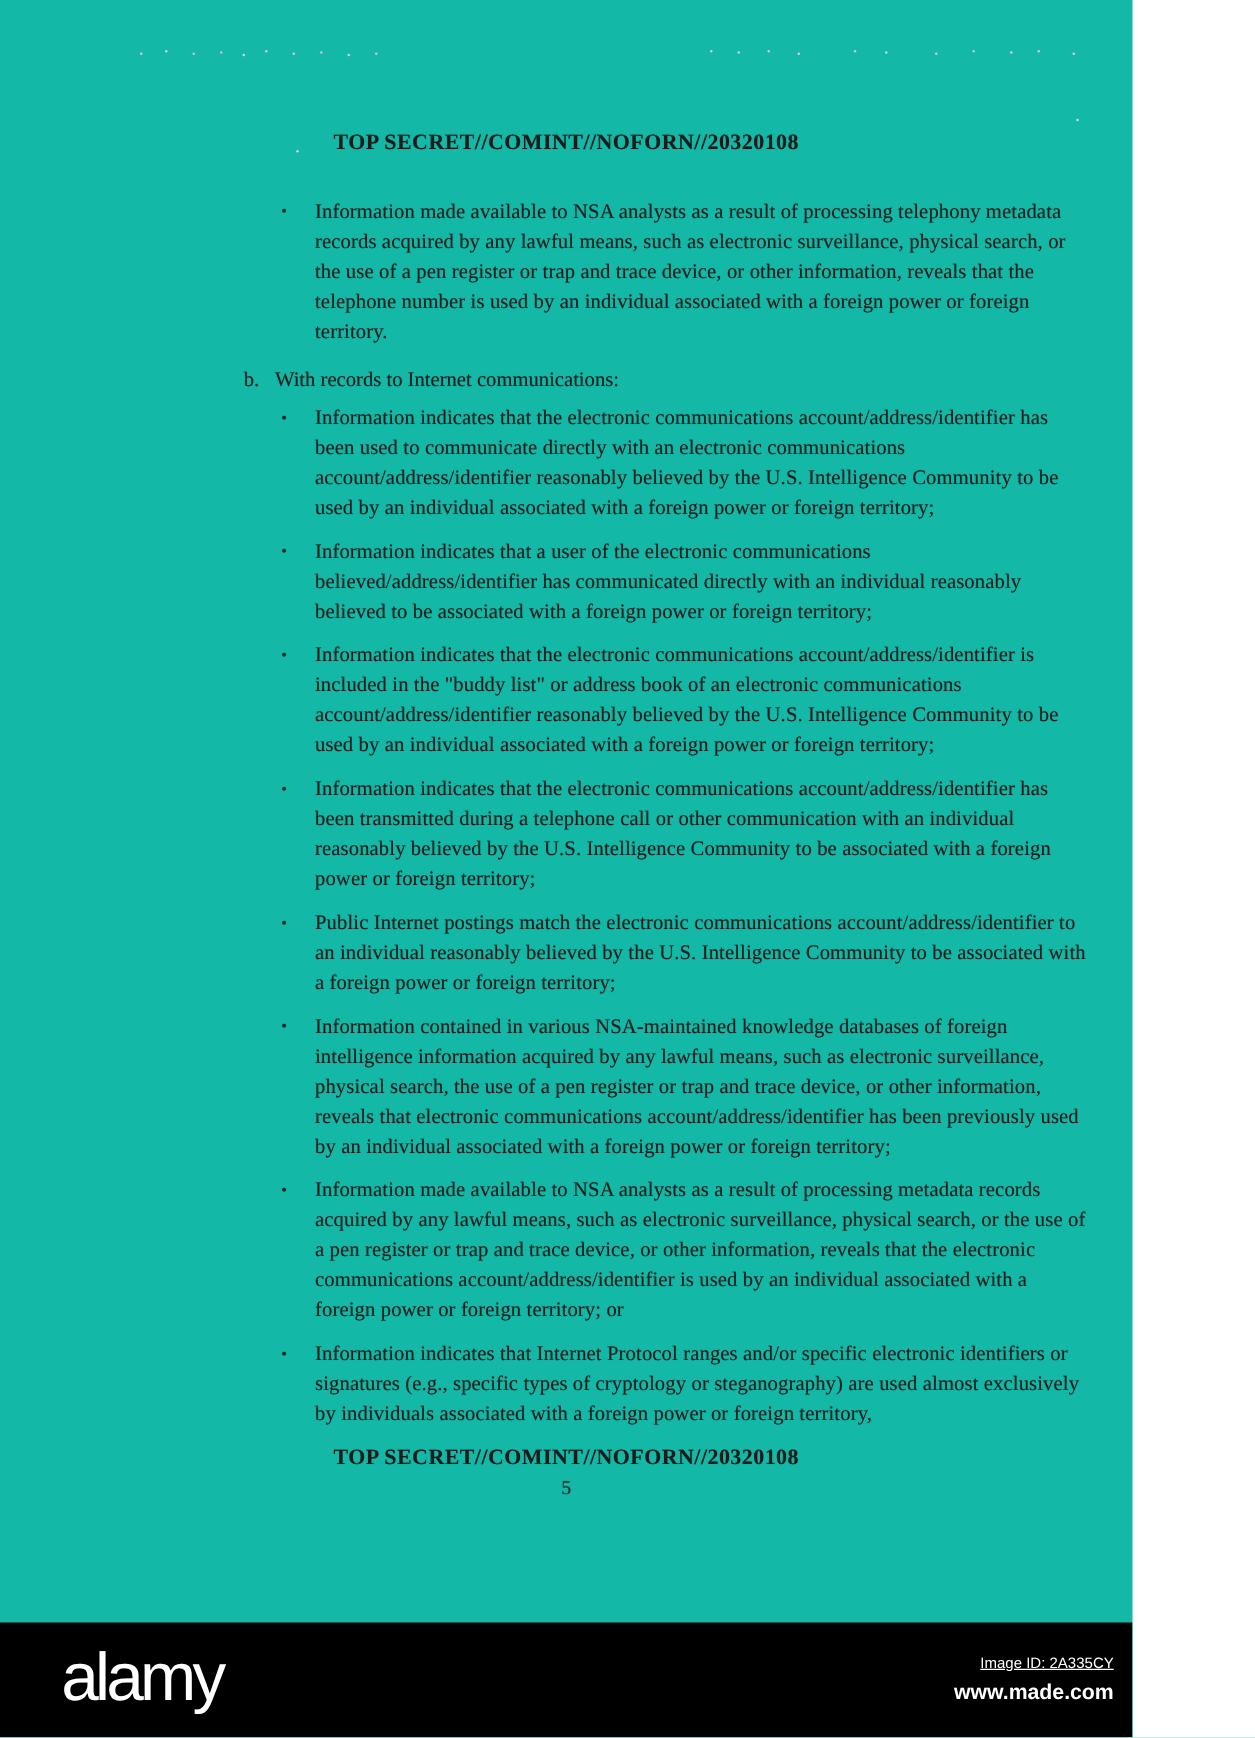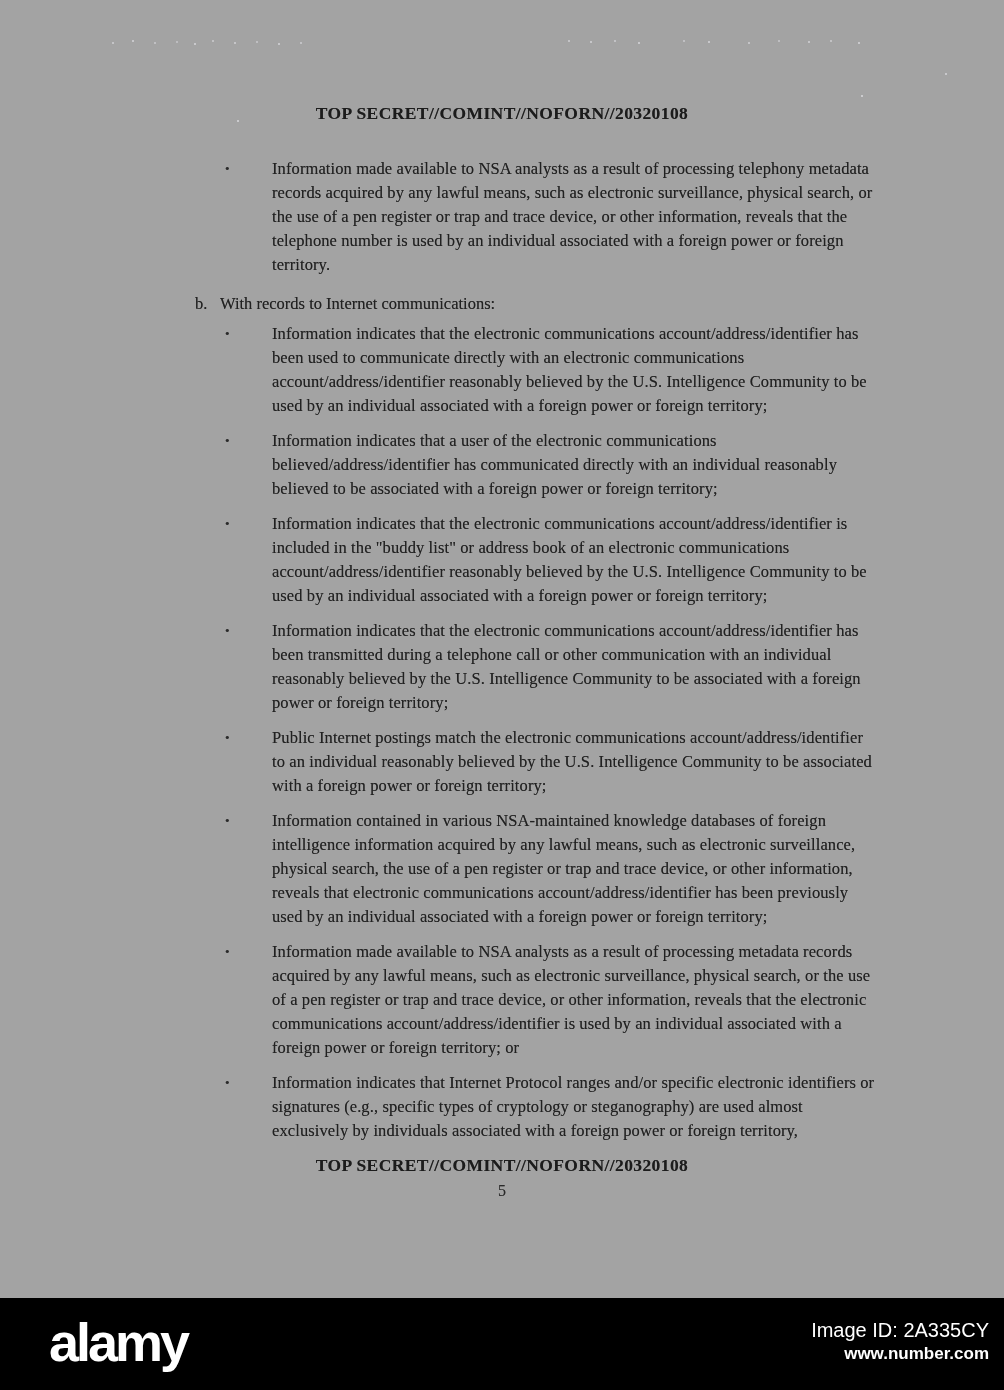--- a/index.html
+++ b/index.html
@@ -1,20 +1,20 @@
 <!DOCTYPE html>
 <html><head>
 <meta charset="utf-8">
 <style>
   html, body { margin: 0; padding: 0; background: #ffffff; }
   .page {
     position: relative;
-    width: 1004px;
+    width: 906px;
     height: 1390px;
-    background: #a3a3a3;
+    background: #14b8a6;
     overflow: hidden;
     font-family: "Liberation Serif", serif;
   }
   .doc {
     position: absolute;
     inset: 0;
     color: #212121;
     text-shadow: 0 0 0.6px rgba(40,40,40,0.55);
   }
   .classification {
@@ -39,21 +39,20 @@
   .bullet .glyph {
     flex: none;
     width: 27px;
     font-size: 13px;
     line-height: 24px;
     color: #2a2a2a;
   }
   .bullet .text {
     width: 620px;
     overflow-wrap: break-word;
-    margin-left: 20px;
   }
   .bullet.intro { margin-top: 33px; margin-bottom: 0; }
   .section-line {
     display: flex;
     margin-left: 195px;
     margin-top: 15px;
     margin-bottom: 6px;
     font-size: 16.5px;
     line-height: 24px;
   }
@@ -93,33 +92,33 @@
     left: 0; right: 0; bottom: 0;
     height: 92px;
     background: #000000;
     font-family: "Liberation Sans", sans-serif;
   }
   .alamy-logo {
     position: absolute;
     left: 49px;
     top: 14px;
     color: #ffffff;
-    font-weight: bold;
+    font-weight: normal;
     font-size: 54px;
     letter-spacing: -3px;
     line-height: 60px;
   }
   .alamy-right {
     position: absolute;
     right: 15px;
     top: 22px;
     text-align: right;
     color: #ffffff;
   }
-  .image-id { font-size: 20px; line-height: 20px; }
+  .image-id { font-size: 12px; line-height: 20px; text-decoration: underline; }
   .alamy-url { font-size: 17px; font-weight: bold; line-height: 24px; margin-top: 2px; }
 </style>
 </head>
 <body>
 
 <div class="page">
   <div class="doc">
 
     <i class="noise noise-left"></i>
     <i class="noise noise-right"></i>
@@ -171,16 +170,16 @@
 
     <div class="classification footer">TOP SECRET//COMINT//NOFORN//20320108</div>
 
     <div class="page-number">5</div>
   </div>
 
   <div class="alamy-bar">
     <div class="alamy-logo">alamy</div>
     <div class="alamy-right">
       <div class="image-id">Image ID: 2A335CY</div>
-      <div class="alamy-url">www.number.com</div>
+      <div class="alamy-url">www.made.com</div>
     </div>
   </div>
 </div>
 
 </body></html>

